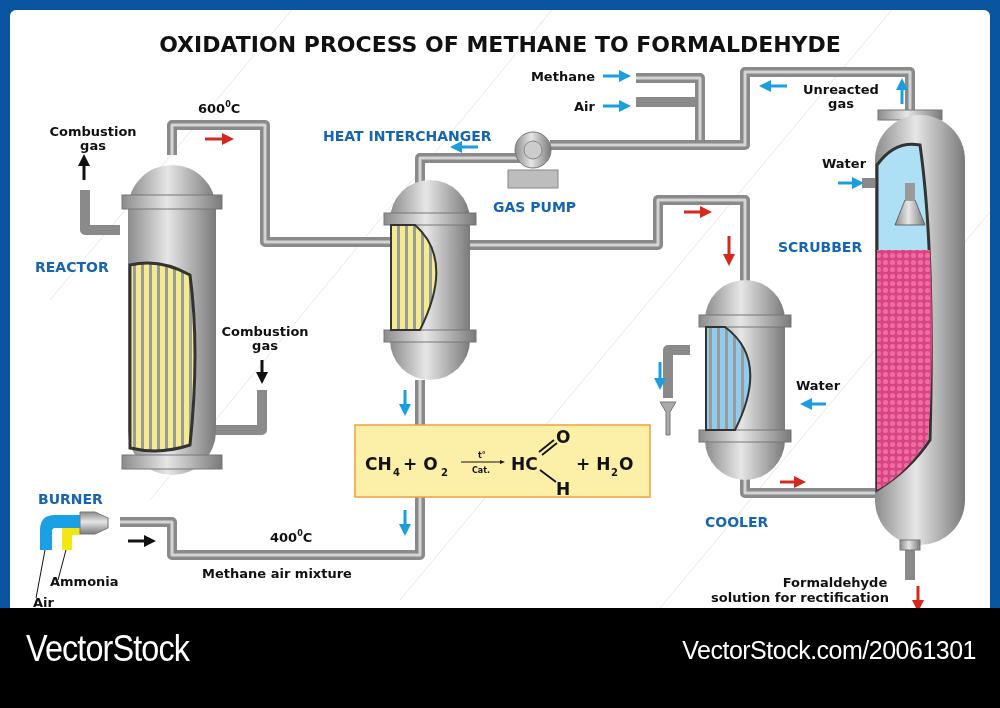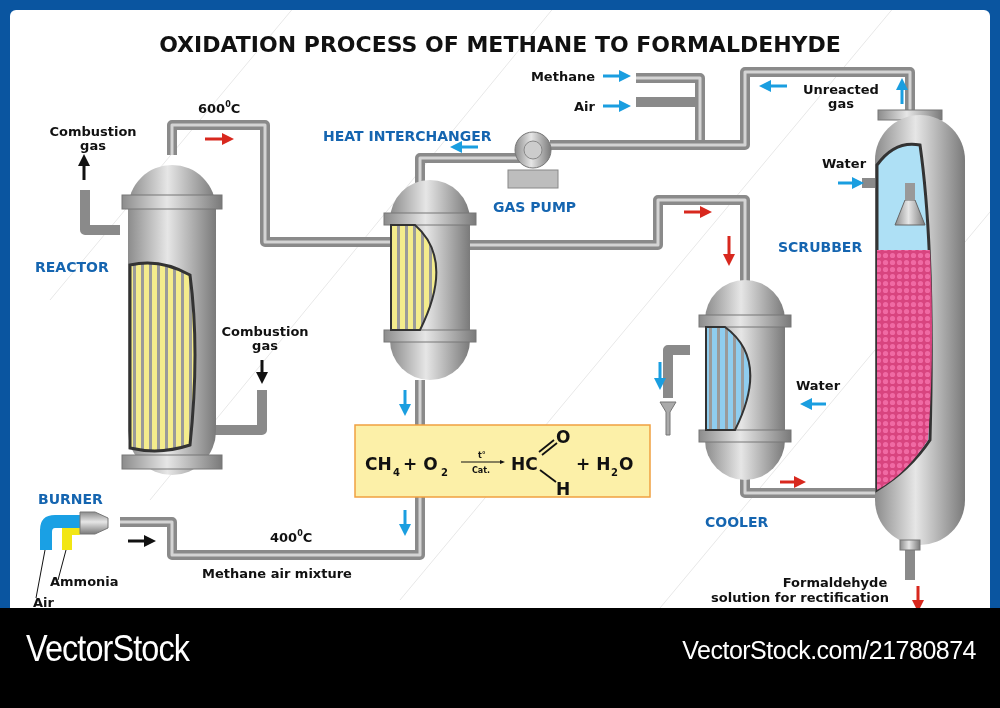--- a/index.html
+++ b/index.html
@@ -198,14 +198,14 @@
   <text class="lbl" x="277" y="578" font-size="13" text-anchor="middle">Methane air mixture</text>
   <text class="lbl" x="50" y="586" font-size="13">Ammonia</text>
   <text class="lbl" x="33" y="607" font-size="13">Air</text>
   <text class="lbl" x="835" y="587" font-size="13" text-anchor="middle">Formaldehyde</text>
   <text class="lbl" x="800" y="602" font-size="13" text-anchor="middle">solution for rectification</text>
 </svg>
 </div>
 
 <div id="footer">
   <div class="brand">VectorStock</div>
-  <div class="url">VectorStock.com/21780874</div>
+  <div class="url">VectorStock.com/20061301</div>
 </div>
 
 </body></html>

